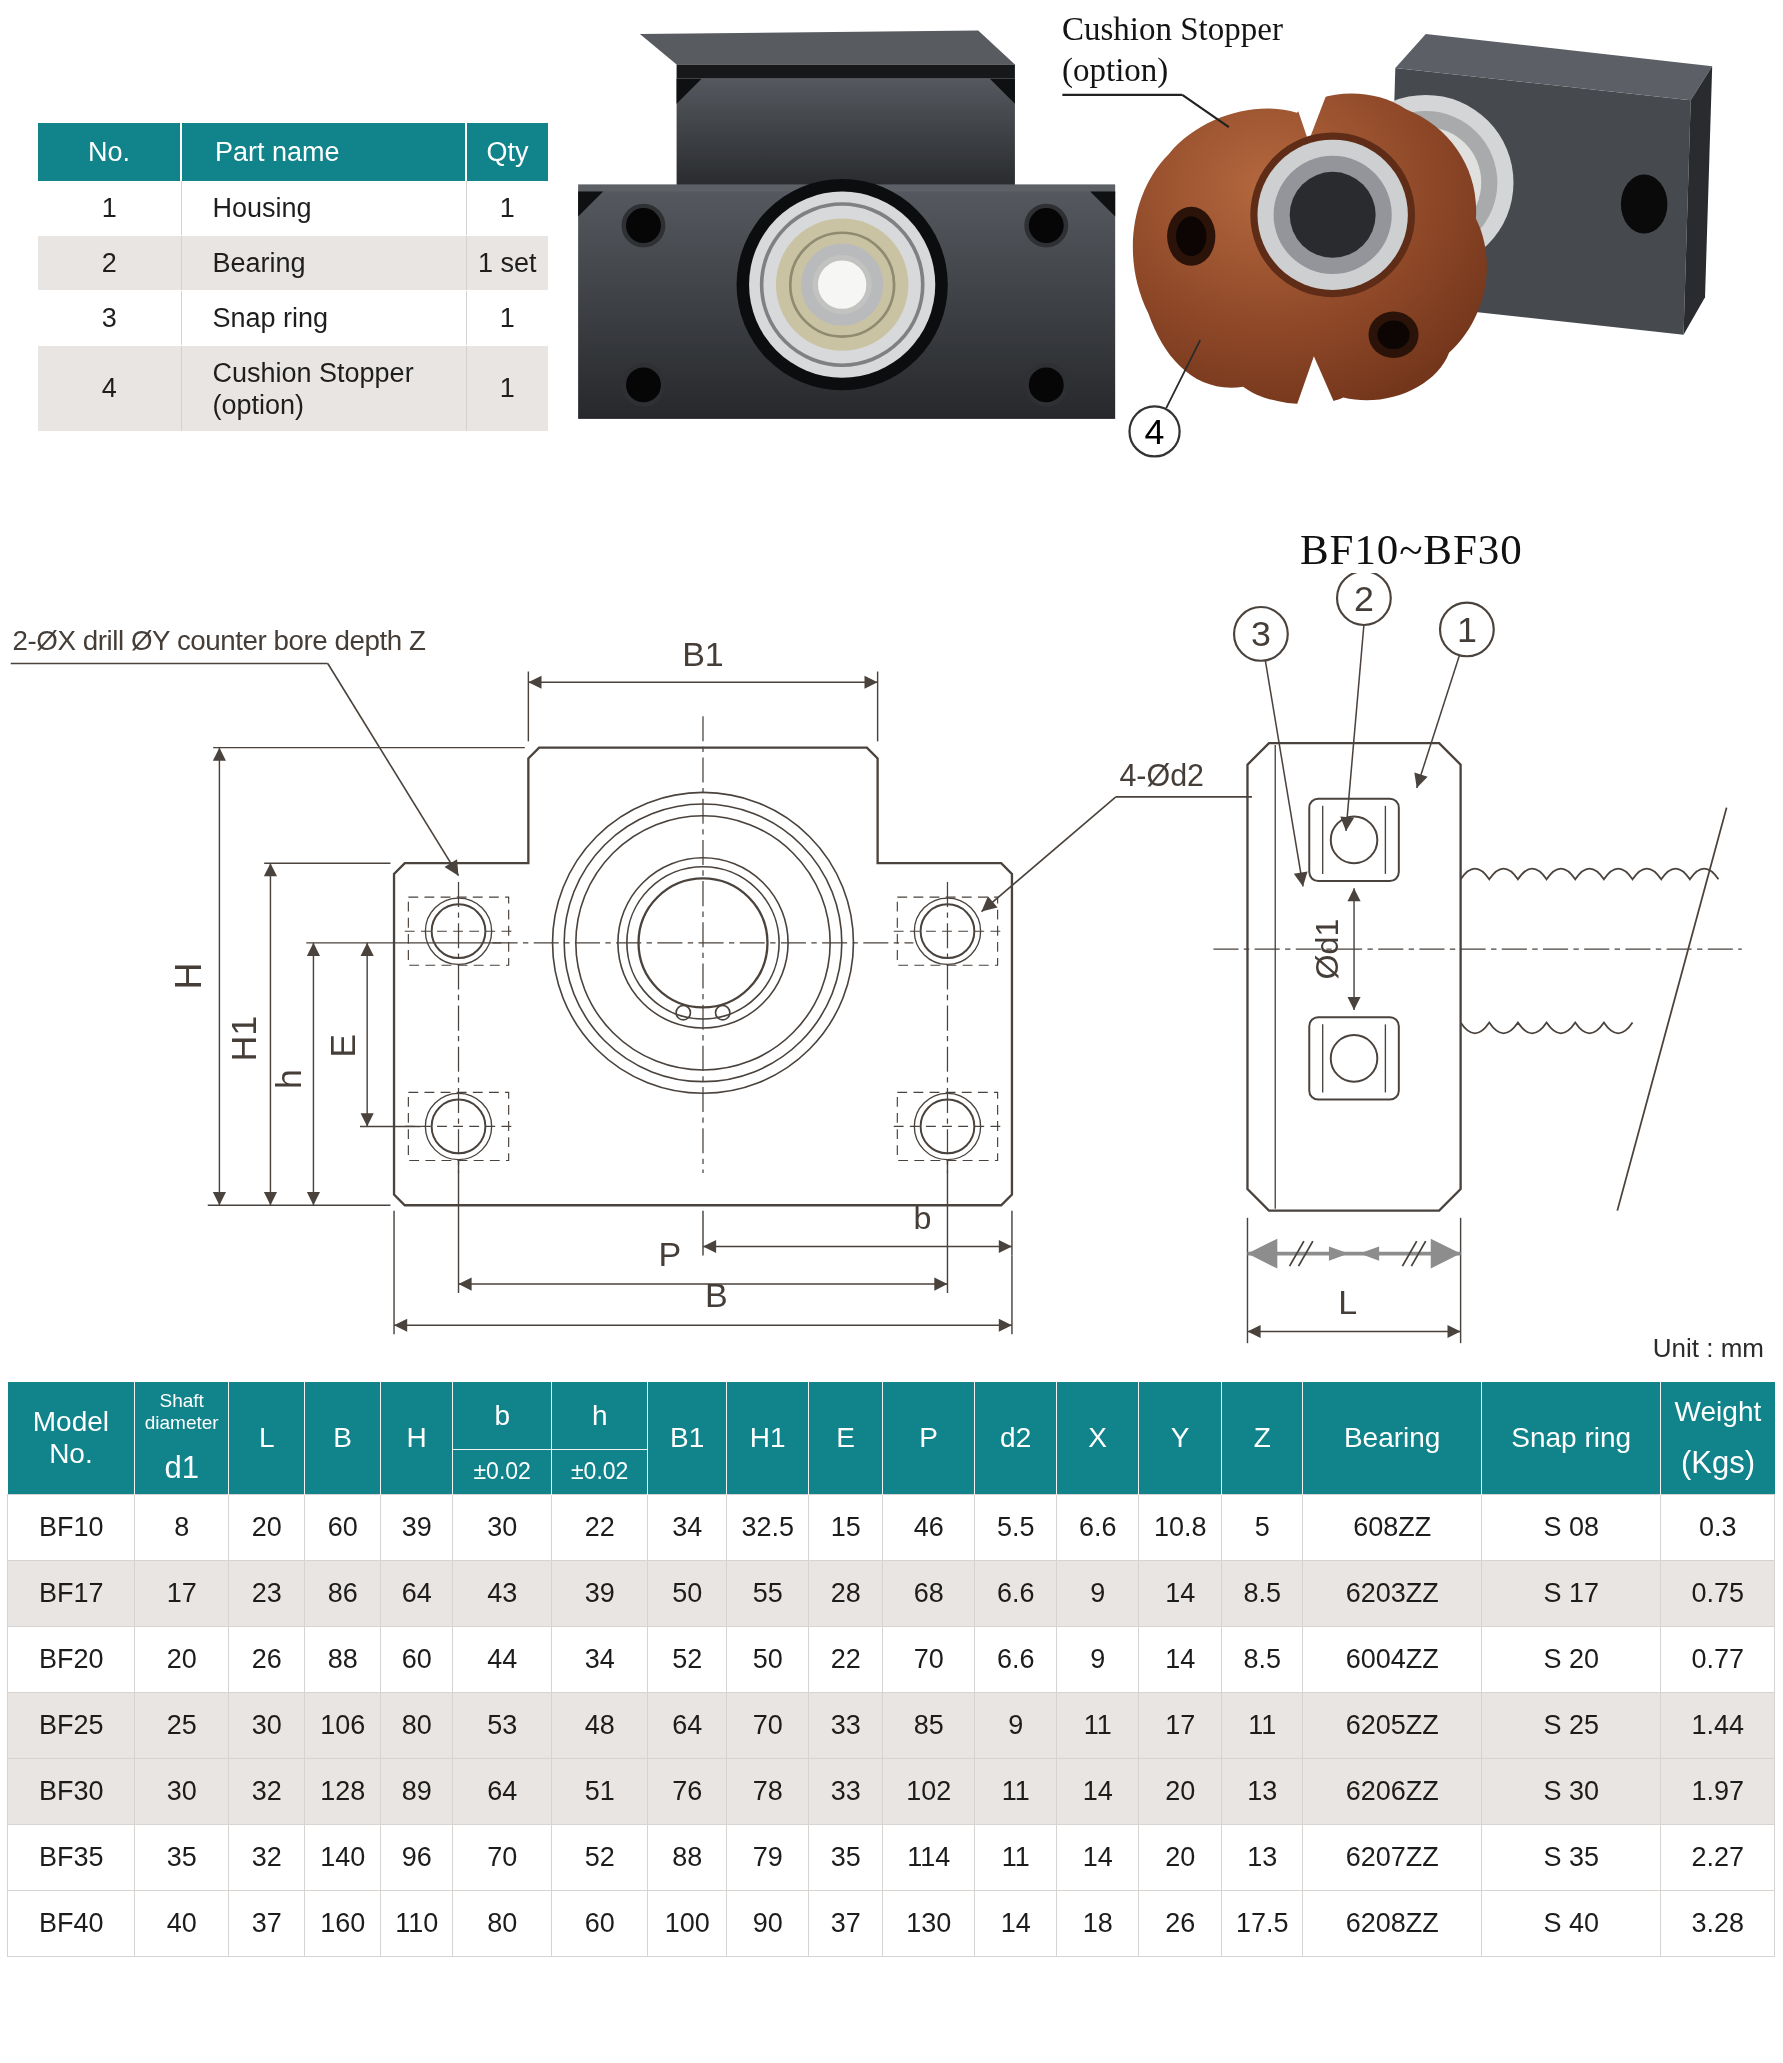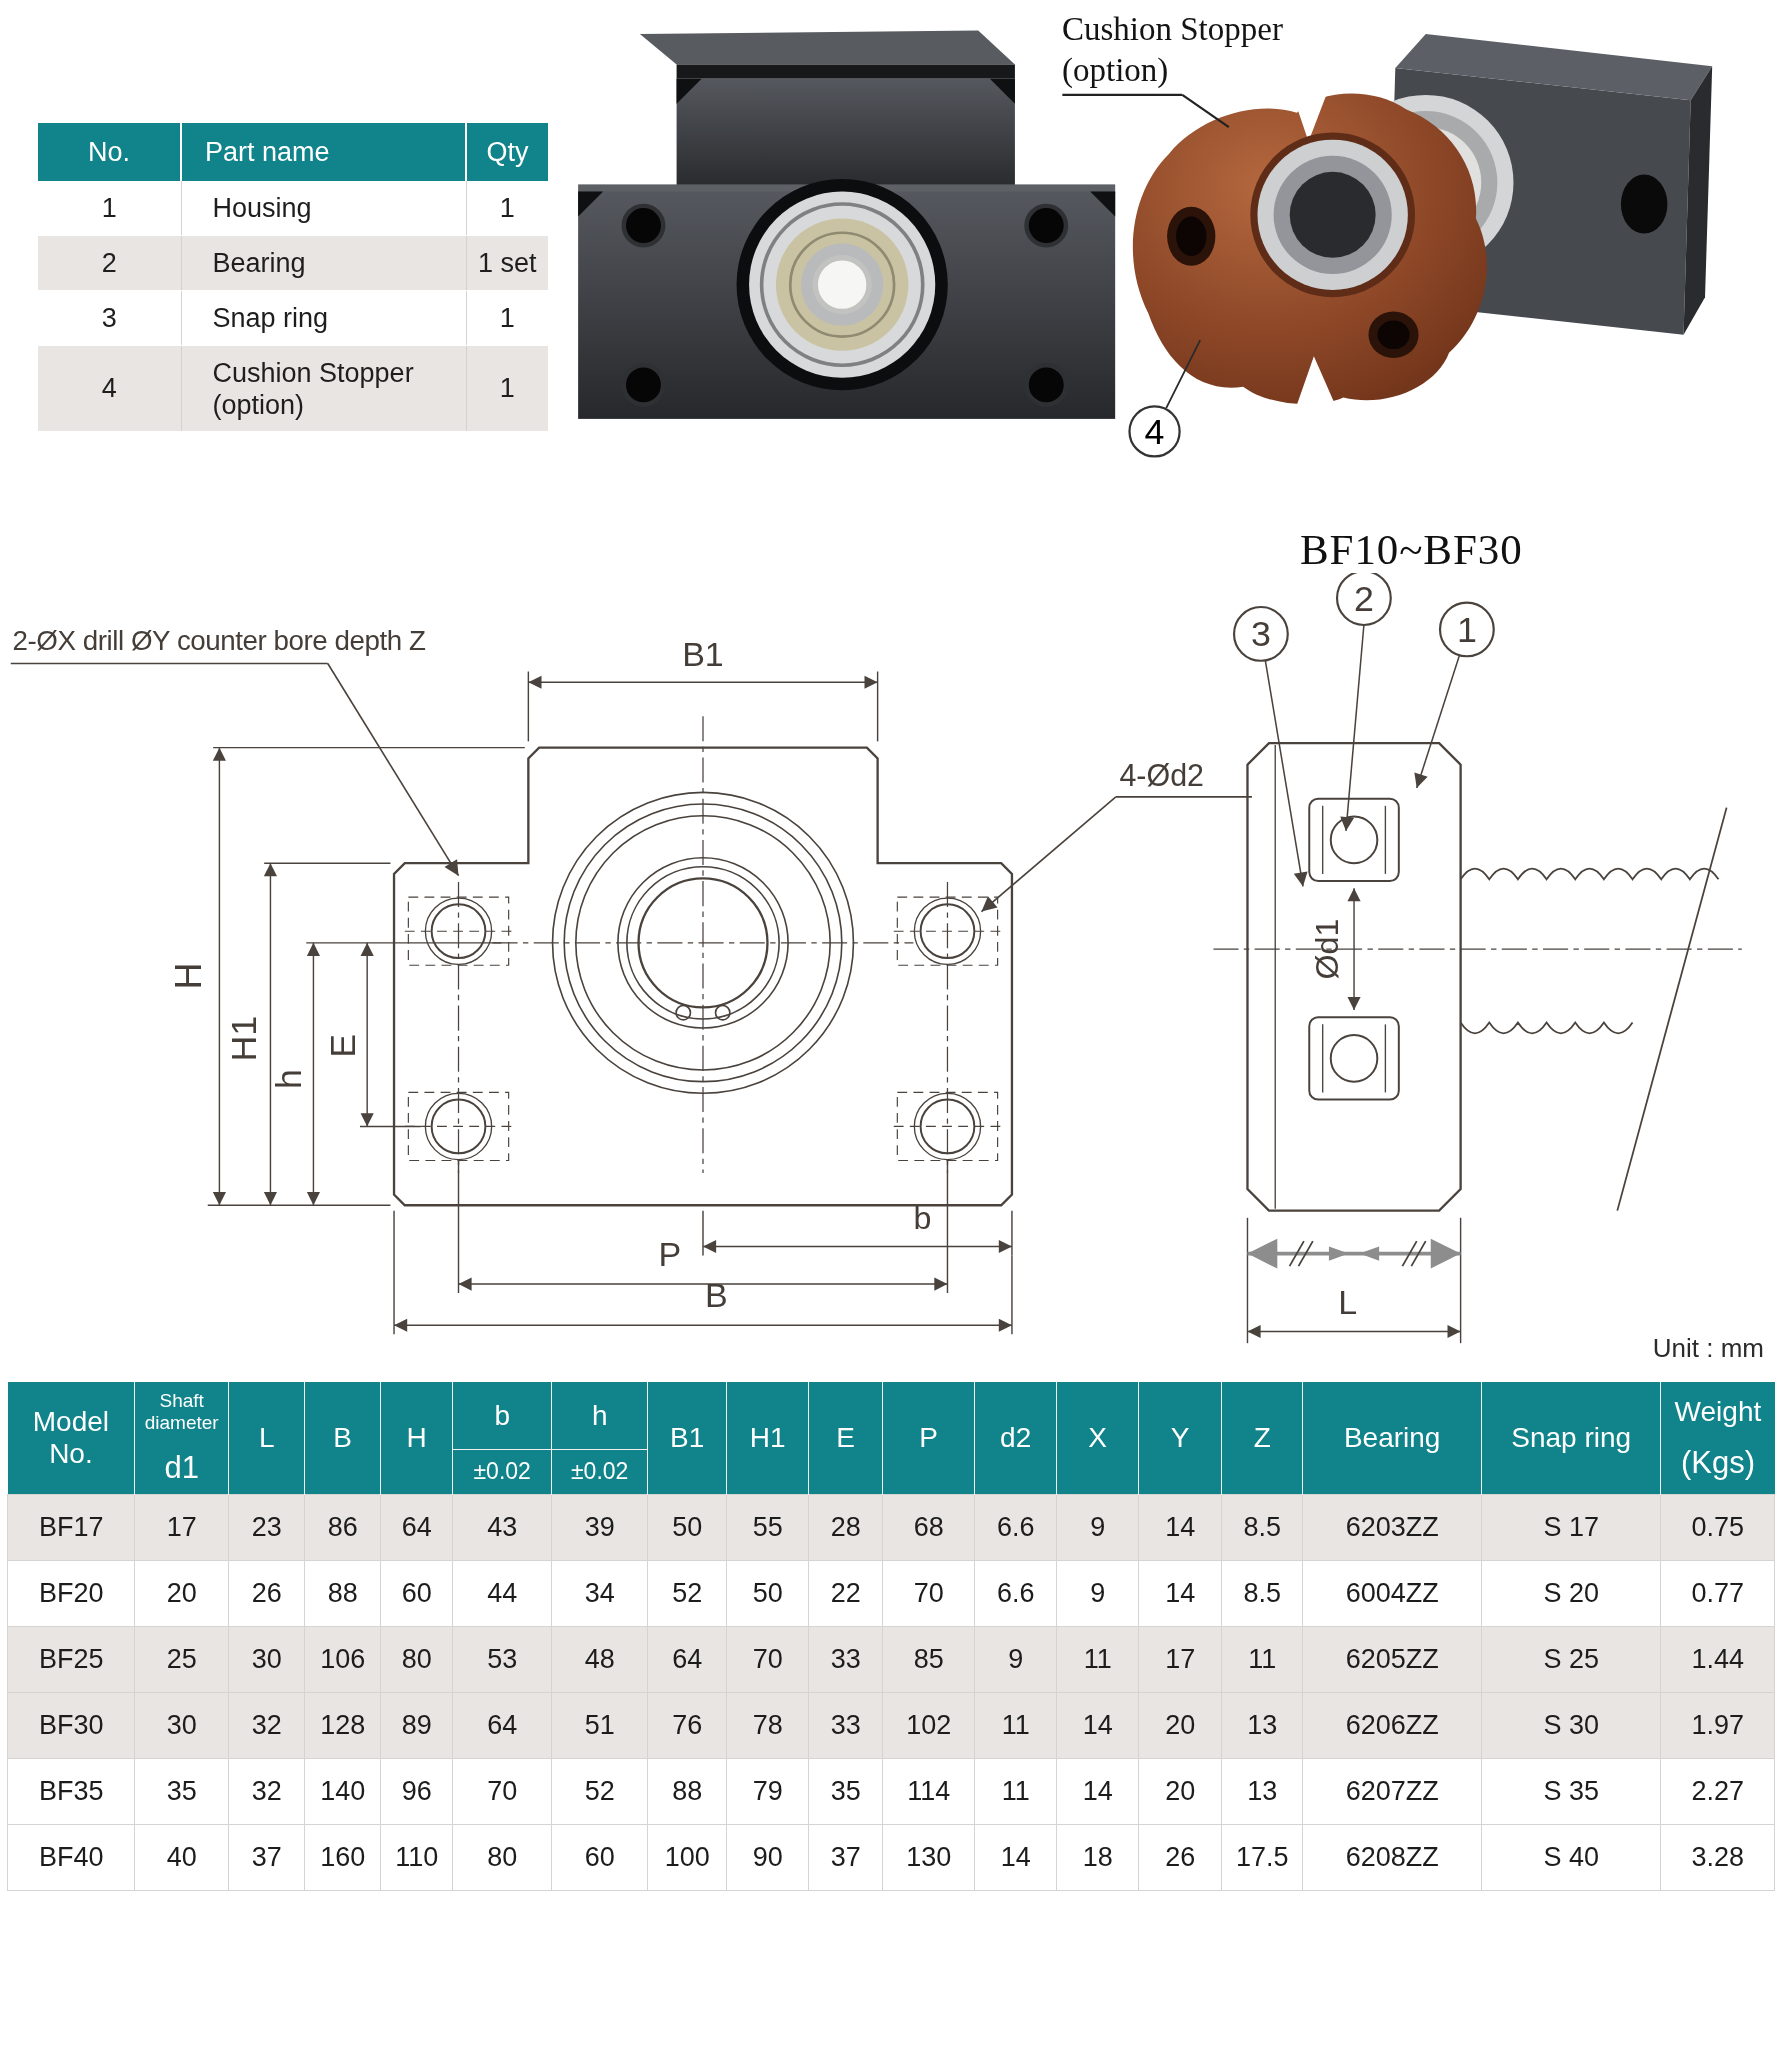--- a/index.html
+++ b/index.html
@@ -10,21 +10,21 @@
   .parts-table{position:absolute;left:38px;top:123px;width:510px;border-collapse:collapse;table-layout:fixed;}
   .parts-table th{background:var(--teal);color:#fff;font-weight:normal;font-size:27px;height:56px;
                   border-right:2.7px solid #fff;}
   .parts-table th:last-child{border-right:none;}
   .parts-table td{font-size:27px;color:#1e1e1e;text-align:center;height:52px;
                   border-right:0.9px solid #d4d1ce;border-bottom:1.8px solid #fff;background:#fff;}
   .parts-table td:last-child{border-right:none;}
   .parts-table tr.shaded td{background:var(--shade);}
   .parts-table tr.tall td{height:83px;}
   .parts-table .col-name{text-align:left;padding-left:31px;line-height:32px;}
-  .parts-table .th-name{text-align:left;padding-left:23px;}
+  .parts-table .th-name{text-align:left;padding-left:33px;}
   .pt-col-no{width:143px;}.pt-col-name{width:285px;}.pt-col-qty{width:82px;}
 
   
   .photos-svg{position:absolute;left:551px;top:0;width:1191px;height:546px;}
   .stopper-label{position:absolute;left:1062px;top:9px;font-family:"Liberation Serif",serif;
                  font-size:33px;line-height:41px;color:#141414;}
   .bf-caption{position:absolute;left:1300px;top:525px;font-family:"Liberation Serif",serif;
               font-size:43px;color:#111;letter-spacing:0.9px;}
 
   
@@ -428,20 +428,40 @@
           <th>
             <div class="hdr-label">Snap ring</div>
           </th>
           <th>
             <div class="hdr-label">Weight</div>
             <div class="hdr-sub">(Kgs)</div>
           </th>
         </tr>
     </thead>
     <tbody>
+        <tr>
+          <td>BF10</td>
+          <td>8</td>
+          <td>20</td>
+          <td>60</td>
+          <td>39</td>
+          <td>30</td>
+          <td>22</td>
+          <td>34</td>
+          <td>32.5</td>
+          <td>15</td>
+          <td>46</td>
+          <td>5.5</td>
+          <td>6.6</td>
+          <td>10.8</td>
+          <td>5</td>
+          <td>608ZZ</td>
+          <td>S 08</td>
+          <td>0.3</td>
+        </tr>
         <tr class="shaded">
           <td>BF17</td>
           <td>17</td>
           <td>23</td>
           <td>86</td>
           <td>64</td>
           <td>43</td>
           <td>39</td>
           <td>50</td>
           <td>55</td>

